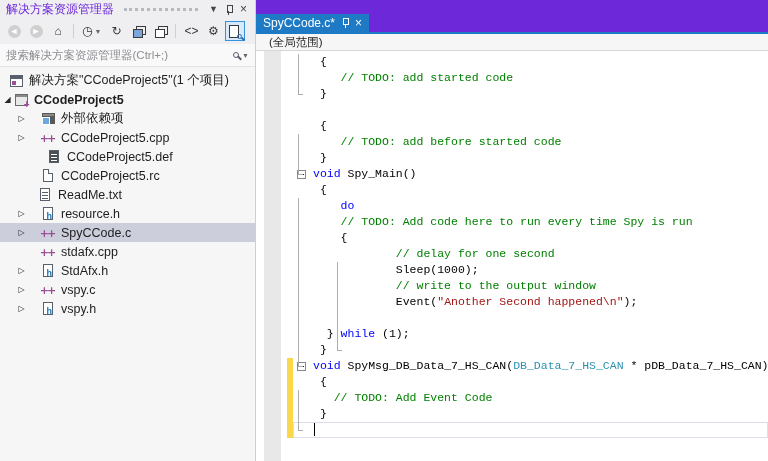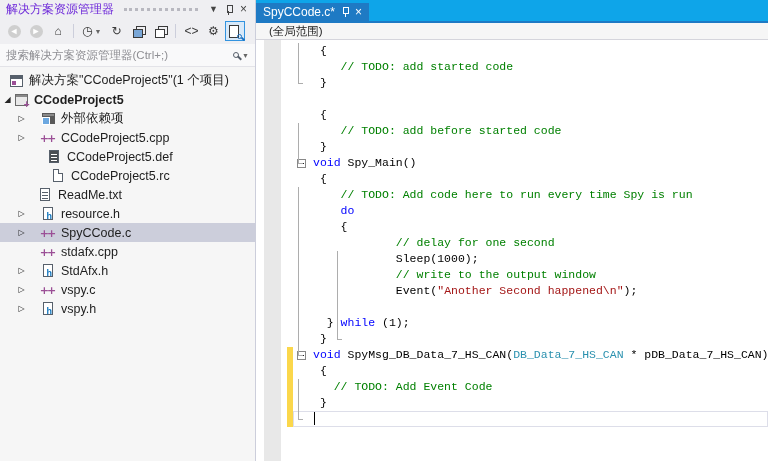--- a/index.html
+++ b/index.html
@@ -69,21 +69,21 @@
         background:repeating-linear-gradient(#57606B 0 1px, transparent 1px 3px); }
   .page.dark { background:#4A4F54; }
   .page.dark::after { content:""; position:absolute; left:1px; right:1px; top:3px; height:7px;
         background:repeating-linear-gradient(#fff 0 1px, transparent 1px 3px); }
   .page.fold::before { content:""; position:absolute; right:-1px; top:-1px; width:4px; height:4px;
         background:#F6F6F6; border-left:1px solid #57606B; border-bottom:1px solid #57606B; }
   .page.h::after { content:"h"; position:absolute; right:0px; bottom:-2px; color:#0F74BD; font-size:9px; font-weight:bold; }
 
   
   .ed { flex:1; display:flex; flex-direction:column; min-width:0; }
-  .tabstrip { height:23px; background:#0ea5e9; border-bottom:2px solid #1E7AC4; display:flex; align-items:flex-end; }
+  .tabstrip { height:34px; background:#6d28d9; border-bottom:2px solid #1E7AC4; display:flex; align-items:flex-end; }
   .tab { height:18px; background:#1E7AC4; color:#fff; display:flex; align-items:center;
          padding:0 7px; font-size:11.5px; gap:6px; }
   .tab .tpin { display:inline-block; width:8px; height:10px; position:relative; }
   .tab .tpin::before { content:""; position:absolute; left:2px; top:0; width:4px; height:5px; border:1px solid #fff; }
   .tab .tpin::after { content:""; position:absolute; left:3.5px; top:6px; width:1px; height:4px; background:#fff; }
   .tab .tx { font-size:12px; line-height:1; }
   .navbar { height:17px; background:#F6F6F6; border-bottom:1px solid #D5D5DC; display:flex; align-items:center; padding-left:13px; }
   .navbar .scope { font-size:11.5px; color:#1E1E1E; }
   .code { flex:1; position:relative; background:#fff; padding-top:3px;
           background:linear-gradient(to right, #fff 0 8px, #E8E8E8 8px 25px, #fff 25px);
@@ -191,21 +191,21 @@
           <span class="lbl">CCodeProject5.cpp</span>
         </div>
         <div class="trow" style="padding-left: 16px; margin-left: 6px;">
           <span class="arrow"></span>
           <span style="width:13px;flex:none"></span>
           <span class="ticon">
             <span class="page dark"></span>
           </span>
           <span class="lbl">CCodeProject5.def</span>
         </div>
-        <div class="trow" style="padding-left: 26px;">
+        <div class="trow" style="padding-left: 16px;">
           <span class="arrow"></span>
           <span style="width:13px;flex:none"></span>
           <span class="ticon">
             <span class="page fold"></span>
           </span>
           <span class="lbl">CCodeProject5.rc</span>
         </div>
         <div class="trow" style="padding-left: 13px;">
           <span class="arrow"></span>
           <span style="width:13px;flex:none"></span>
@@ -349,29 +349,29 @@
           <span class="lr">
             <span class="ocell"></span>
             <span class="ctext"><span> {</span></span>
           </span>
         </div>
         <div class="cline">
           <span class="sp8"></span>
           <span class="chg"></span>
           <span class="lr">
             <span class="ocell"></span>
+            <span class="ctext"><span>    </span><span class="k">do</span></span>
+          </span>
+        </div>
+        <div class="cline">
+          <span class="sp8"></span>
+          <span class="chg"></span>
+          <span class="lr">
+            <span class="ocell"></span>
             <span class="ctext"><span class="c">    // TODO: Add code here to run every time Spy is run</span></span>
-          </span>
-        </div>
-        <div class="cline">
-          <span class="sp8"></span>
-          <span class="chg"></span>
-          <span class="lr">
-            <span class="ocell"></span>
-            <span class="ctext"><span>    </span><span class="k">do</span></span>
           </span>
         </div>
         <div class="cline">
           <span class="sp8"></span>
           <span class="chg"></span>
           <span class="lr">
             <span class="ocell"></span>
             <span class="ctext"><span>    {</span></span>
           </span>
         </div>

